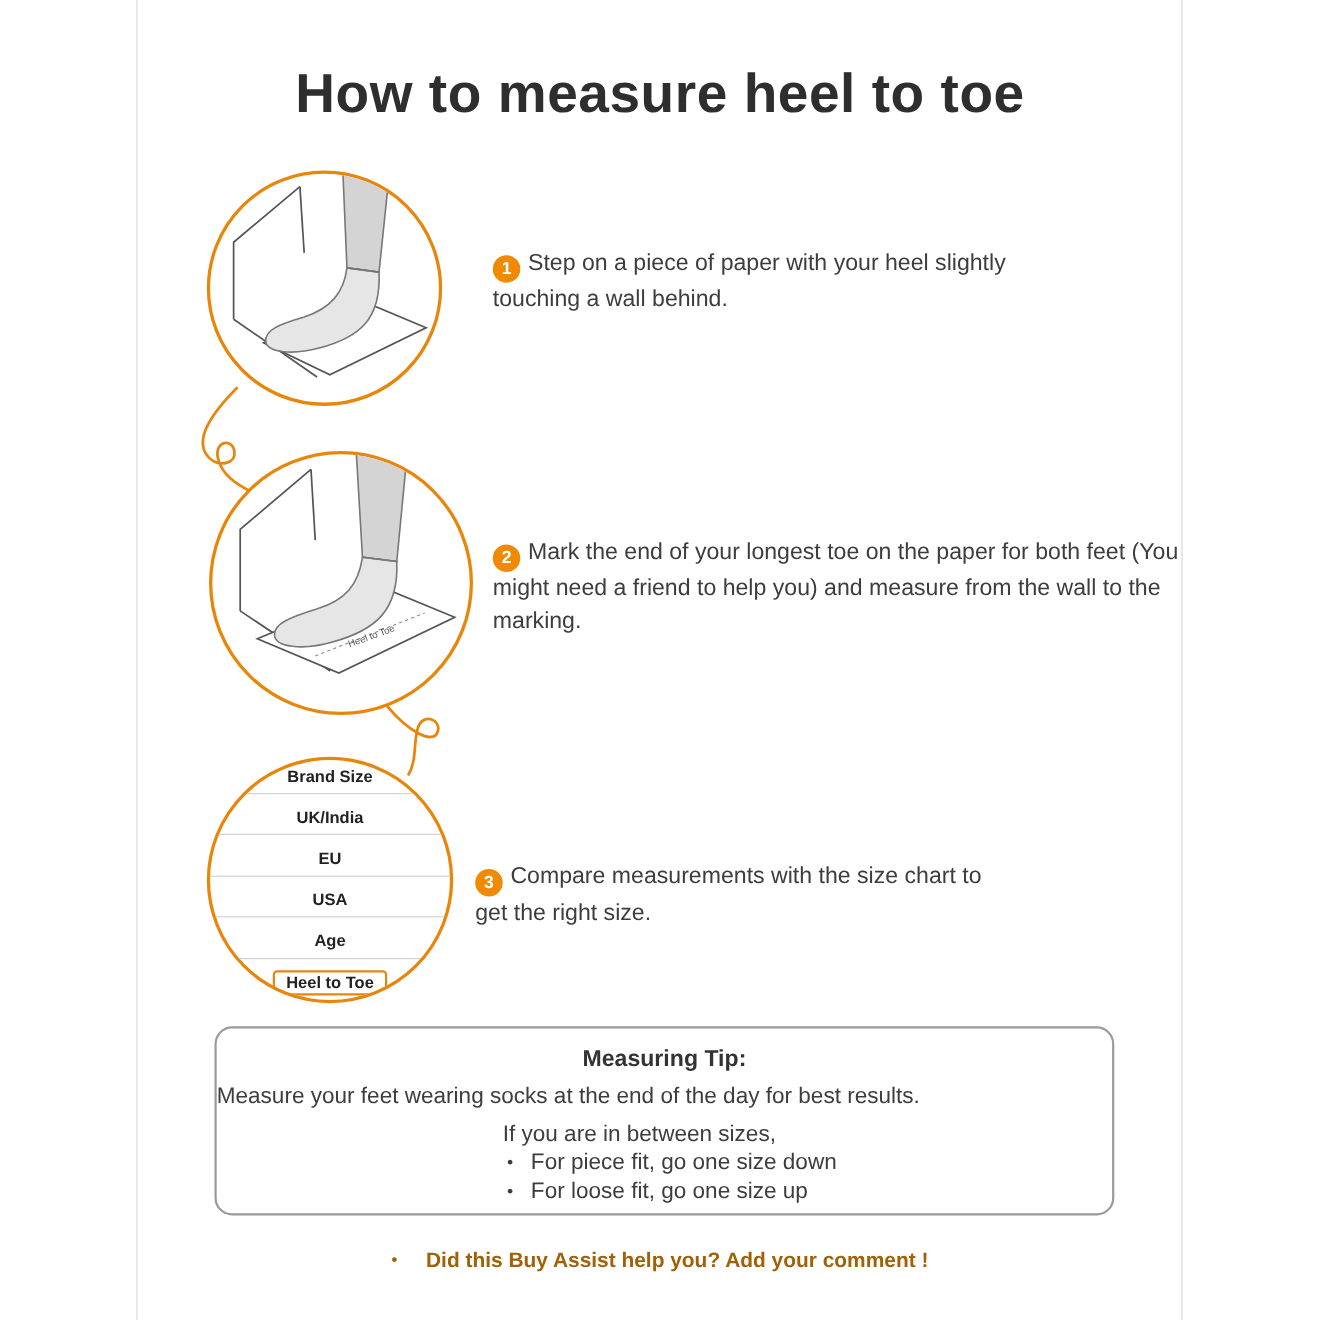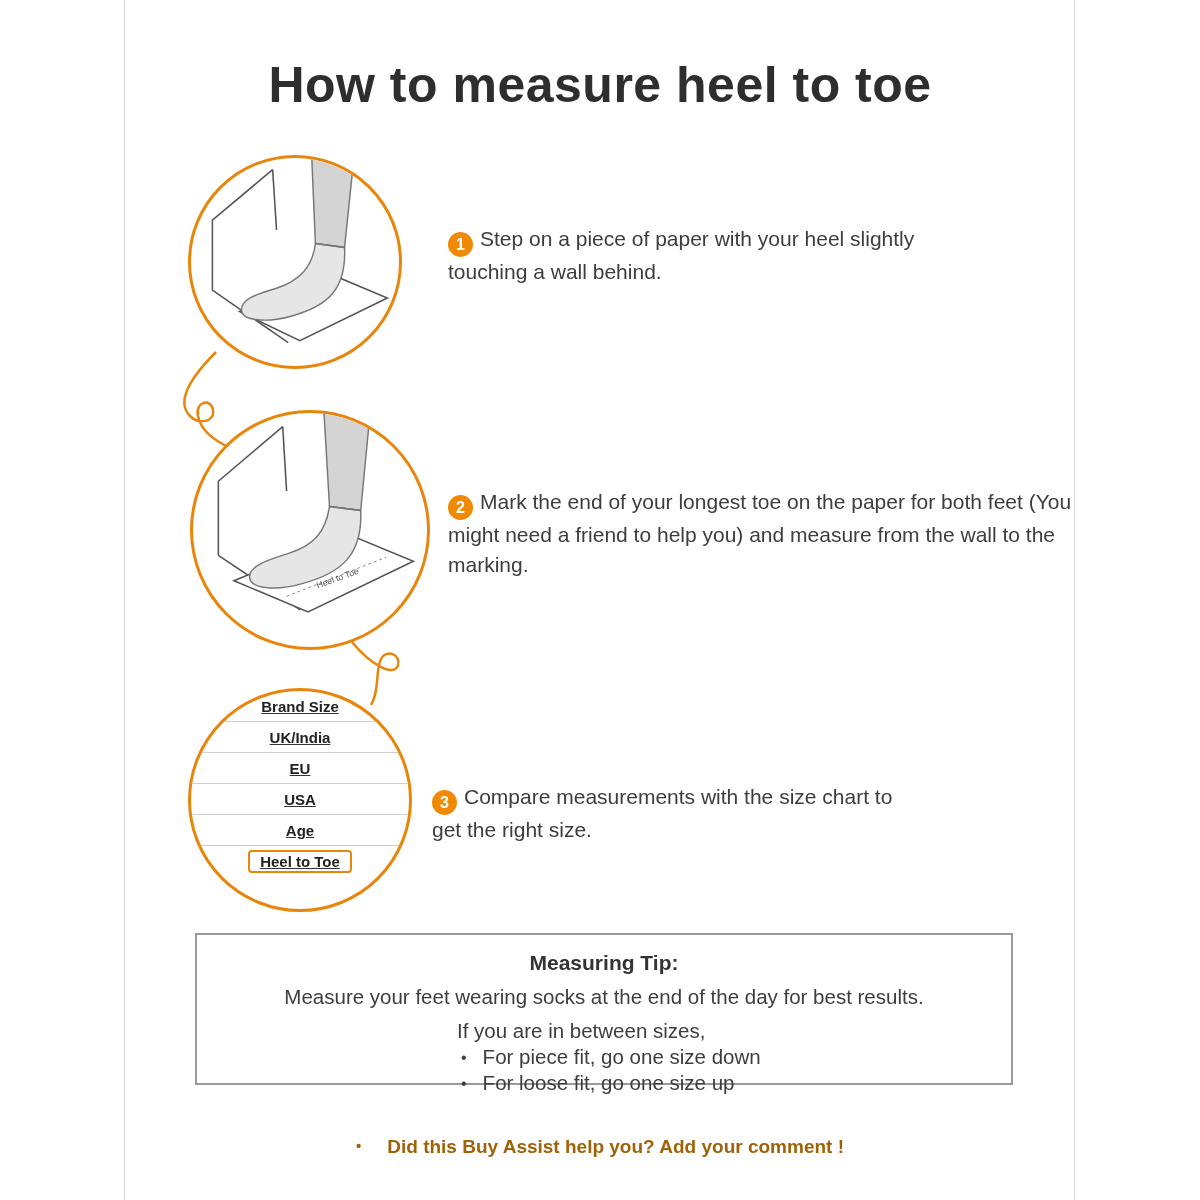--- a/index.html
+++ b/index.html
@@ -12,41 +12,41 @@
 
   .title { position:absolute; top:56px; left:0; right:0; text-align:center;
            font-size:50px; font-weight:700; color:#2e2e2e; letter-spacing:.5px; }
 
   .circle { position:absolute; border:3px solid #E8860C; border-radius:50%;
             background:#fff; overflow:hidden; }
   .circle svg { display:block; width:100%; height:100%; }
   .circle1 { left:188px; top:155px; width:214px; height:214px; }
   .circle2 { left:190px; top:410px; width:240px; height:240px; }
   .circle3 { left:188px; top:688px; width:224px; height:224px;
-             display:flex; flex-direction:column; justify-content:flex-start;text-decoration:underline; }
+             display:flex; flex-direction:column; justify-content:space-between; }
 
   .chart-row { height:31px; width:100%; display:flex; align-items:center; justify-content:center;
                font-size:15px; font-weight:700; color:#222; border-bottom:1px solid #cfcfcf; }
   .chart-row:last-child { border-bottom:none; }
   .heel-box { border:2px solid #E8860C; border-radius:4px; padding:1px 10px; }
 
   .connectors { position:absolute; left:0; top:0; pointer-events:none; }
 
   .step { position:absolute; font-size:21px; line-height:1.42; color:#3d3d3d; }
   .step1 { left:448px; top:224px; width:515px; }
   .step2 { left:448px; top:487px; width:625px; }
   .step3 { left:432px; top:772px; width:470px;margin-top:10px; }
   .badge { display:inline-block; width:25px; height:25px; border-radius:50%;
            background:#F08A05; color:#fff; font-size:16px; font-weight:700;
            text-align:center; line-height:25px; vertical-align:-4px; margin-right:7px; }
 
-  .tipbox { position:absolute; left:195px; top:933px; width:818px; height:152px;
-            border:2px solid #9a9a9a; border-radius:0; color:#333; background:#fff; }
+  .tipbox { position:absolute; left:195px; top:933px; width:818px; height:172px;
+            border:2px solid #9a9a9a; border-radius:16px; color:#333; background:#fff; }
   .tip-title { text-align:center; margin-top:16px; font-size:21px; font-weight:700; }
-  .tip-line1 { text-align:center; margin-top:10px; font-size:20.5px; color:#3d3d3d; }
+  .tip-line1 { margin-top:10px; font-size:20.5px; color:#3d3d3d; }
   .tip-sub   { margin:10px 0 0 260px; font-size:20.5px; color:#3d3d3d; }
   .tip-bullets { margin:2px 0 0 264px; list-style:none; font-size:20.5px; color:#3d3d3d; }
   .tip-bullets li { margin-top:2px; }
   .tip-bullets li::before { content:"•"; margin-right:16px; font-size:16px; vertical-align:1px; }
 
   .footer { position:absolute; top:1136px; left:0; right:0; text-align:center;
             font-size:19px; font-weight:700; color:#a16207; }
   .footer .dot { margin-right:26px; font-size:15px; vertical-align:2px; }
 </style>
 </head>

